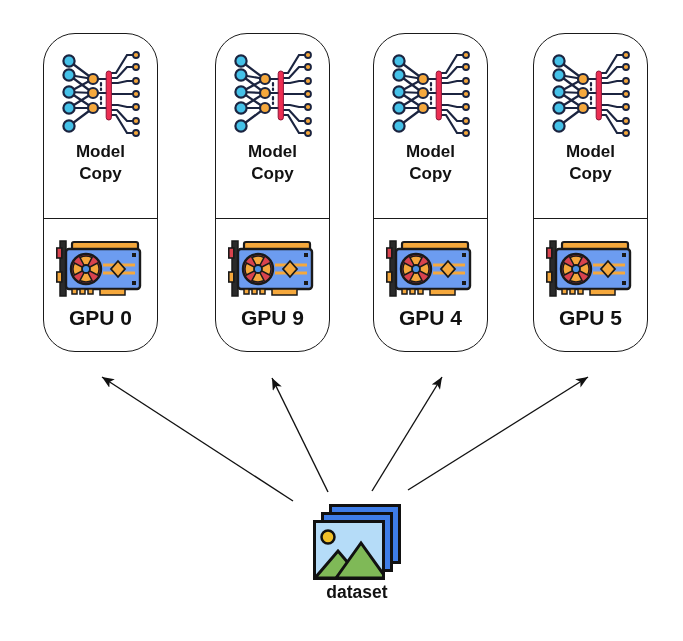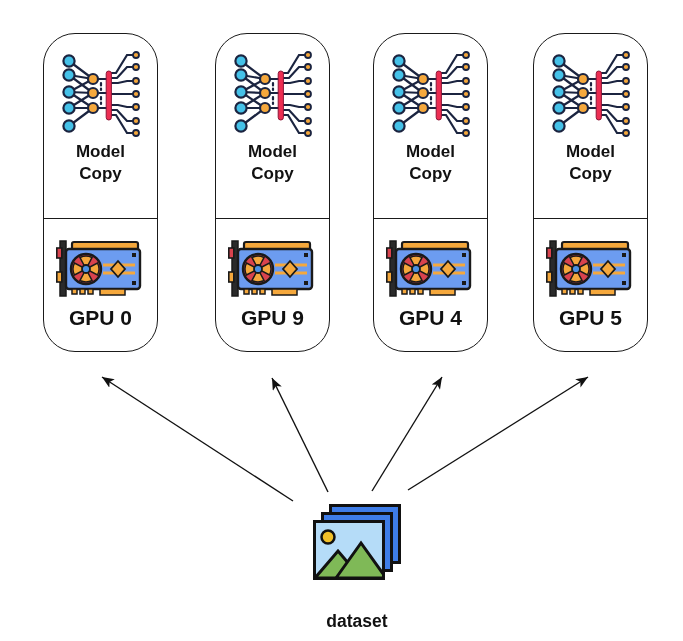--- a/index.html
+++ b/index.html
@@ -28,21 +28,21 @@
     margin-top:3px; font-size:17px; font-weight:700; color:#111;
     text-align:center; white-space:pre-line; line-height:1.32;
   }
   .gpu-section{flex:1; display:flex; flex-direction:column; align-items:center;}
   .gpu-section svg{margin-top:19px;}
   .gpu-label{margin-top:6px; font-size:21px; font-weight:700; color:#111; text-align:center;}
   .arrows{position:absolute; left:0; top:0; pointer-events:none;}
   .dataset-icon{position:absolute; left:313px; top:504px;}
   .dataset-label{
     position:absolute; left:277px; top:582px; width:160px; text-align:center;
-    font-size:17.5px; font-weight:700; color:#111;margin-top:29px;
+    font-size:17.5px; font-weight:700; color:#111;
   }
   .hidden-defs{position:absolute; width:0; height:0; overflow:hidden;}
 </style>
 </head>
 <body>
 
 <svg class="hidden-defs" aria-hidden="true">
   <defs>
     <symbol id="nn-icon" viewBox="0 0 84 88">
       <g stroke="var(--wire)" stroke-width="2.2" fill="none" stroke-linecap="round">

